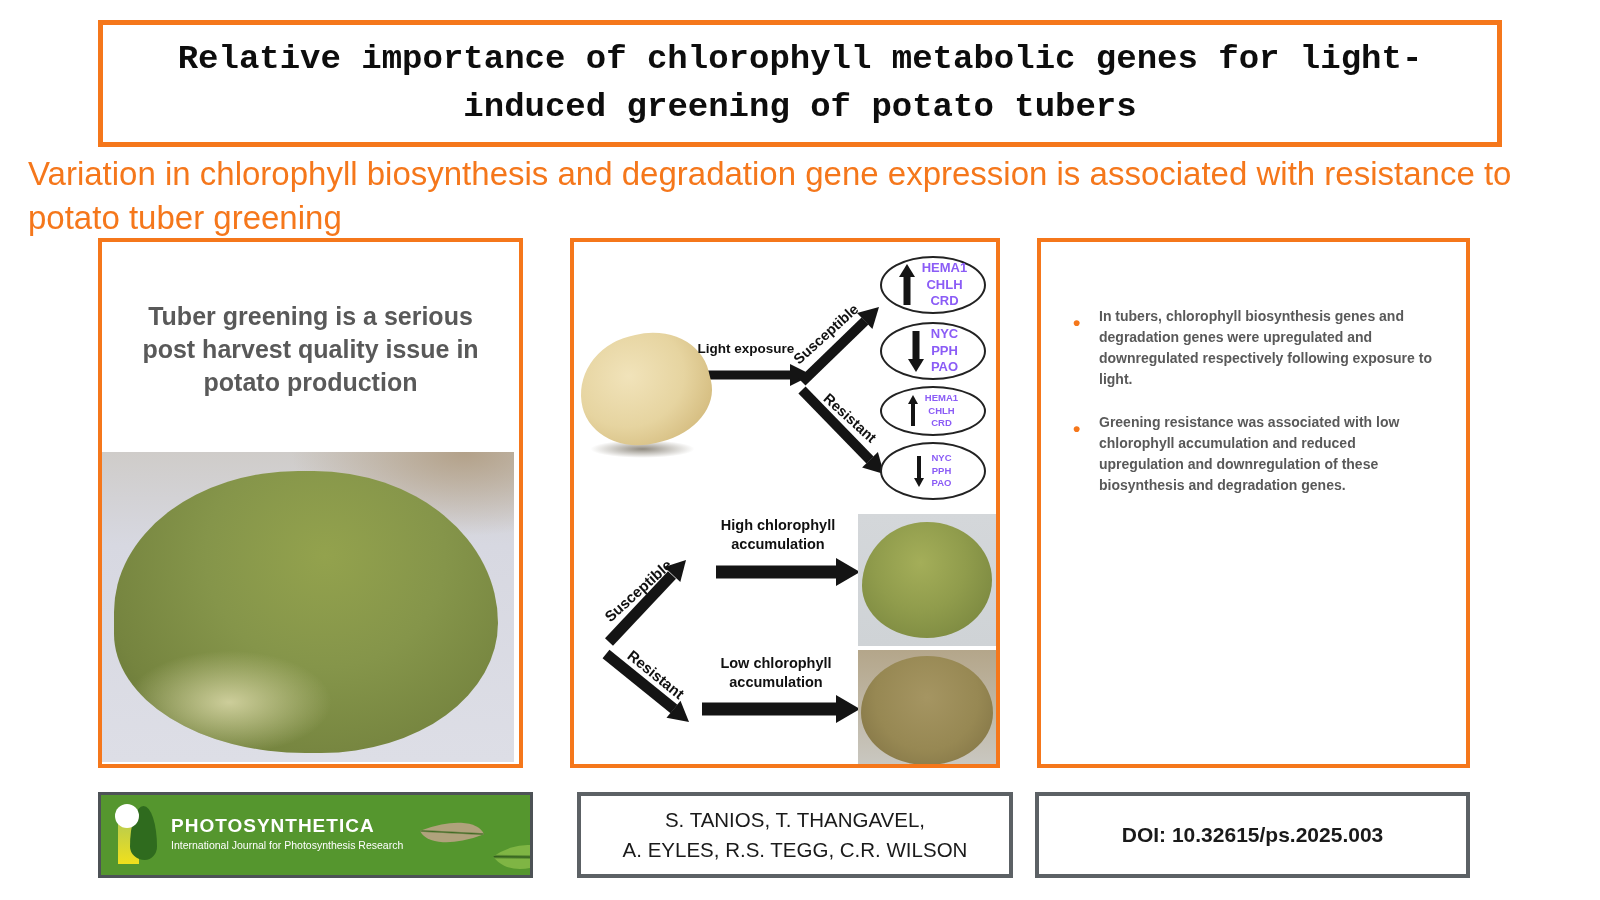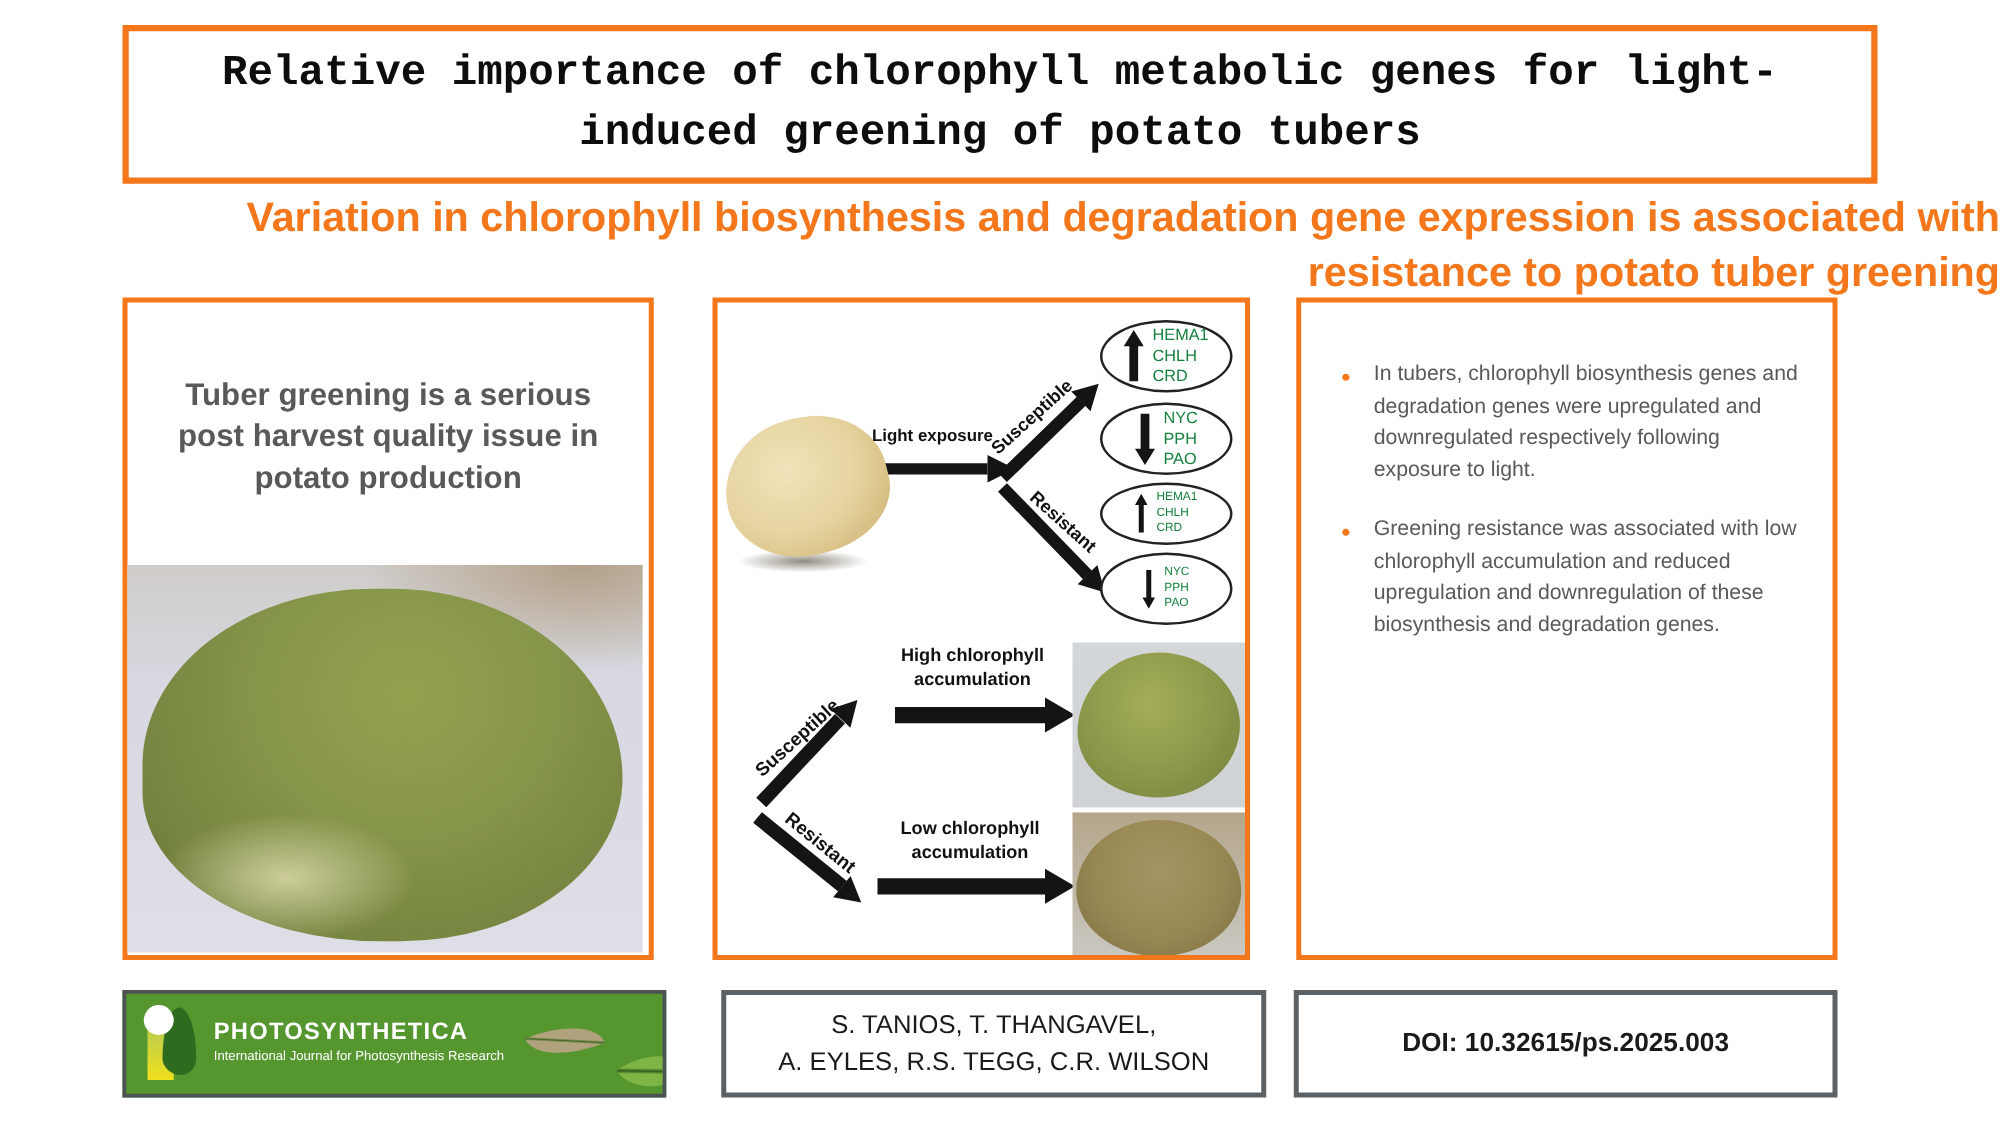--- a/index.html
+++ b/index.html
@@ -20,22 +20,22 @@
   
   .title-box{
     left:98px;top:20px;width:1404px;height:127px;
     border:5px solid var(--orange);background:#fff;
     display:flex;align-items:center;justify-content:center;text-align:center;font-family:Liberation Mono, monospace;
   }
   .title-box h1{
     margin:0;padding:0 60px;font-size:34px;line-height:1.4;font-weight:bold;color:#0d0d0d;
   }
   .subtitle{
-    left:0;top:152px;width:1600px;text-align:right;
-    font-size:33px;line-height:1.33;color:var(--orange);font-weight:700;padding-left:28px;
+    left:0;top:152px;width:1600px;text-align:left;
+    font-size:33px;line-height:1.33;color:var(--orange);font-weight:400;padding-left:28px;
   }
 
   
   .panel{
     top:238px;height:530px;border:4px solid var(--orange);background:#fff;position:absolute;
   }
   .panel-left{left:98px;width:425px;padding-left:40px;}
   .panel-mid{left:570px;width:430px;}
   .panel-right{left:1037px;width:433px;}
 
@@ -79,21 +79,21 @@
   .potato-mid .body{
     position:absolute;left:0;top:4px;right:4px;bottom:16px;transform:rotate(-14deg);
     border-radius:50%/55% 50% 45% 50%;
     background:radial-gradient(ellipse at 40% 35%,#f1e3ba 0%,#e6d4a0 50%,#d3ba7c 85%,#bfa566 100%);
   }
 
   .oval{
     left:306px;width:106px;border:2px solid #222;border-radius:50%;background:#fff;
     display:flex;align-items:center;justify-content:center;gap:7px;position:absolute;
   }
-  .oval .genes span{display:block;text-align:left;font-weight:normal;color:#15803d;}
+  .oval .genes span{display:block;text-align:center;font-weight:bold;color:#8b5cf6;}
   .oval-1{top:14px;height:58px;}  .oval-2{top:80px;height:58px;}
   .oval-3{top:144px;height:50px;} .oval-4{top:200px;height:58px;}
   .oval.big .genes span{font-size:13px;line-height:1.3;}
   .oval.sm  .genes span{font-size:9.5px;line-height:1.35;}
 
   .photo-green{
     left:284px;top:272px;width:138px;height:132px;overflow:hidden;
     background:linear-gradient(#d4d7da,#cfd3d6);
   }
   .photo-green .spud{
@@ -107,22 +107,22 @@
   }
   .photo-brown .spud{
     left:2%;top:5%;width:96%;height:96%;
     border-radius:50%/52% 52% 48% 48%;
     background:radial-gradient(ellipse at 50% 38%,#a59562 0%,#978853 55%,#857747 85%,#776a3e 100%);
   }
 
   
   .bullets{margin:0;padding:44px 24px 0 58px;list-style:none;}
   .bullets li{
-    position:relative;font-size:17px;font-weight:normal;color:var(--gray-text);
-    line-height:1.5;margin-bottom:22px;
+    position:relative;font-size:14px;font-weight:bold;color:var(--gray-text);
+    line-height:1.5;margin-bottom:22px;margin-top:20px;
   }
   .bullets li::before{
     content:"\2022";position:absolute;left:-26px;top:1px;color:var(--orange);font-size:21px;
   }
 
   
   .banner{
     left:98px;top:792px;width:435px;height:86px;border:3px solid #4d5256;
     background:var(--banner-green);overflow:hidden;
   }

